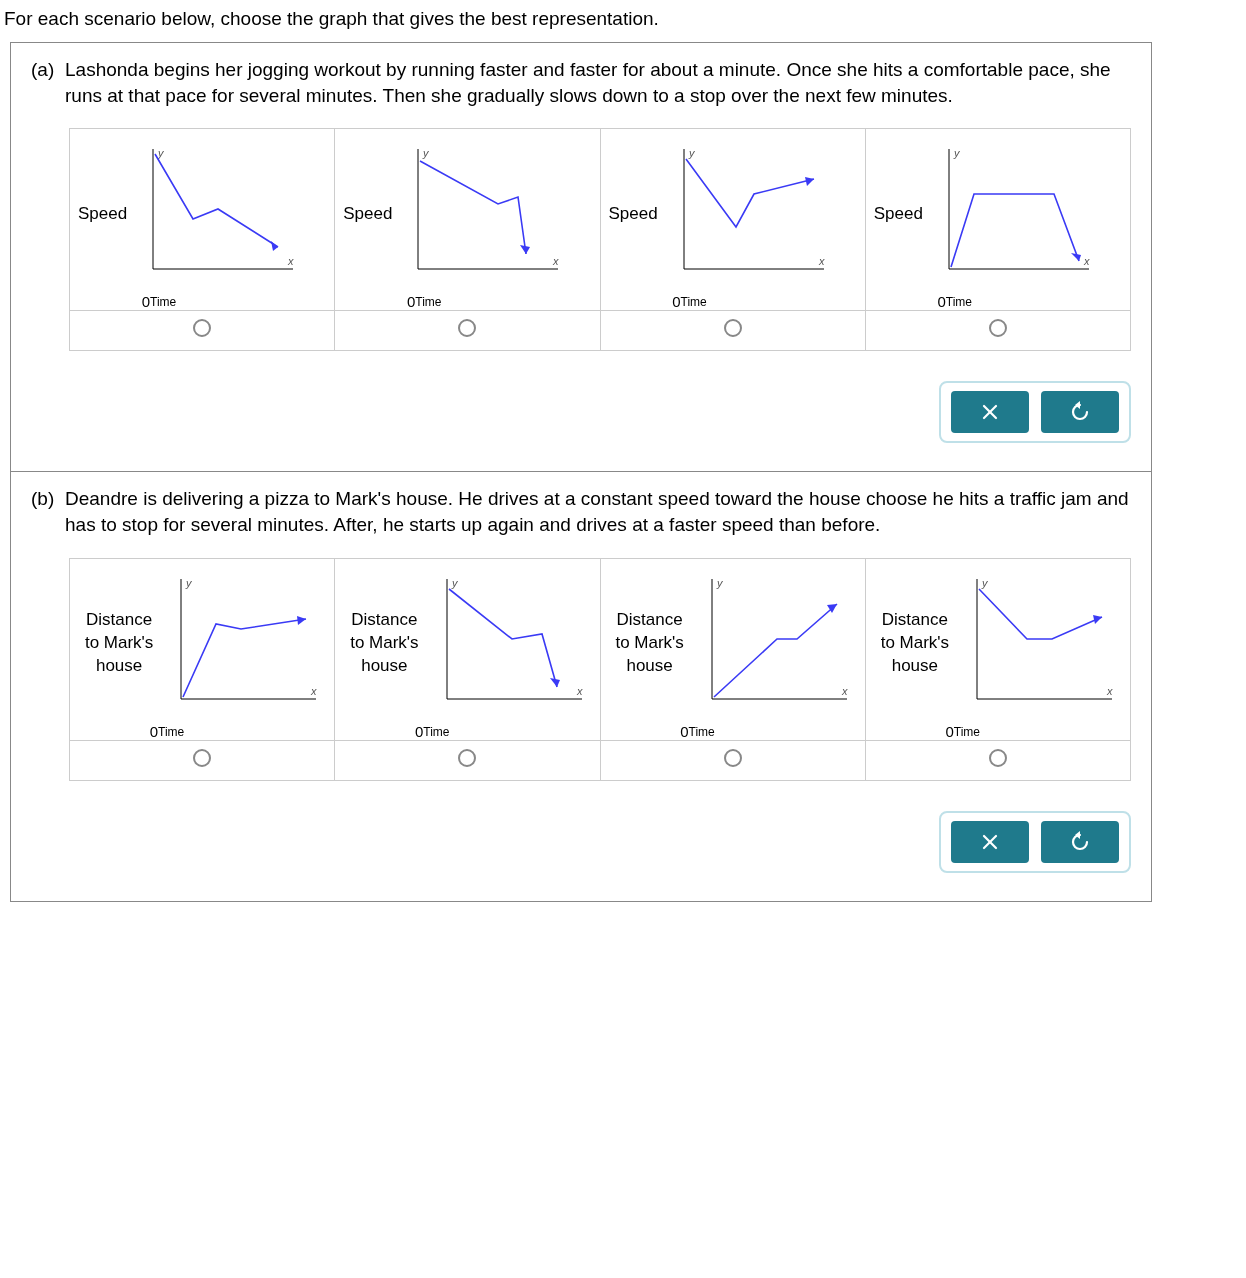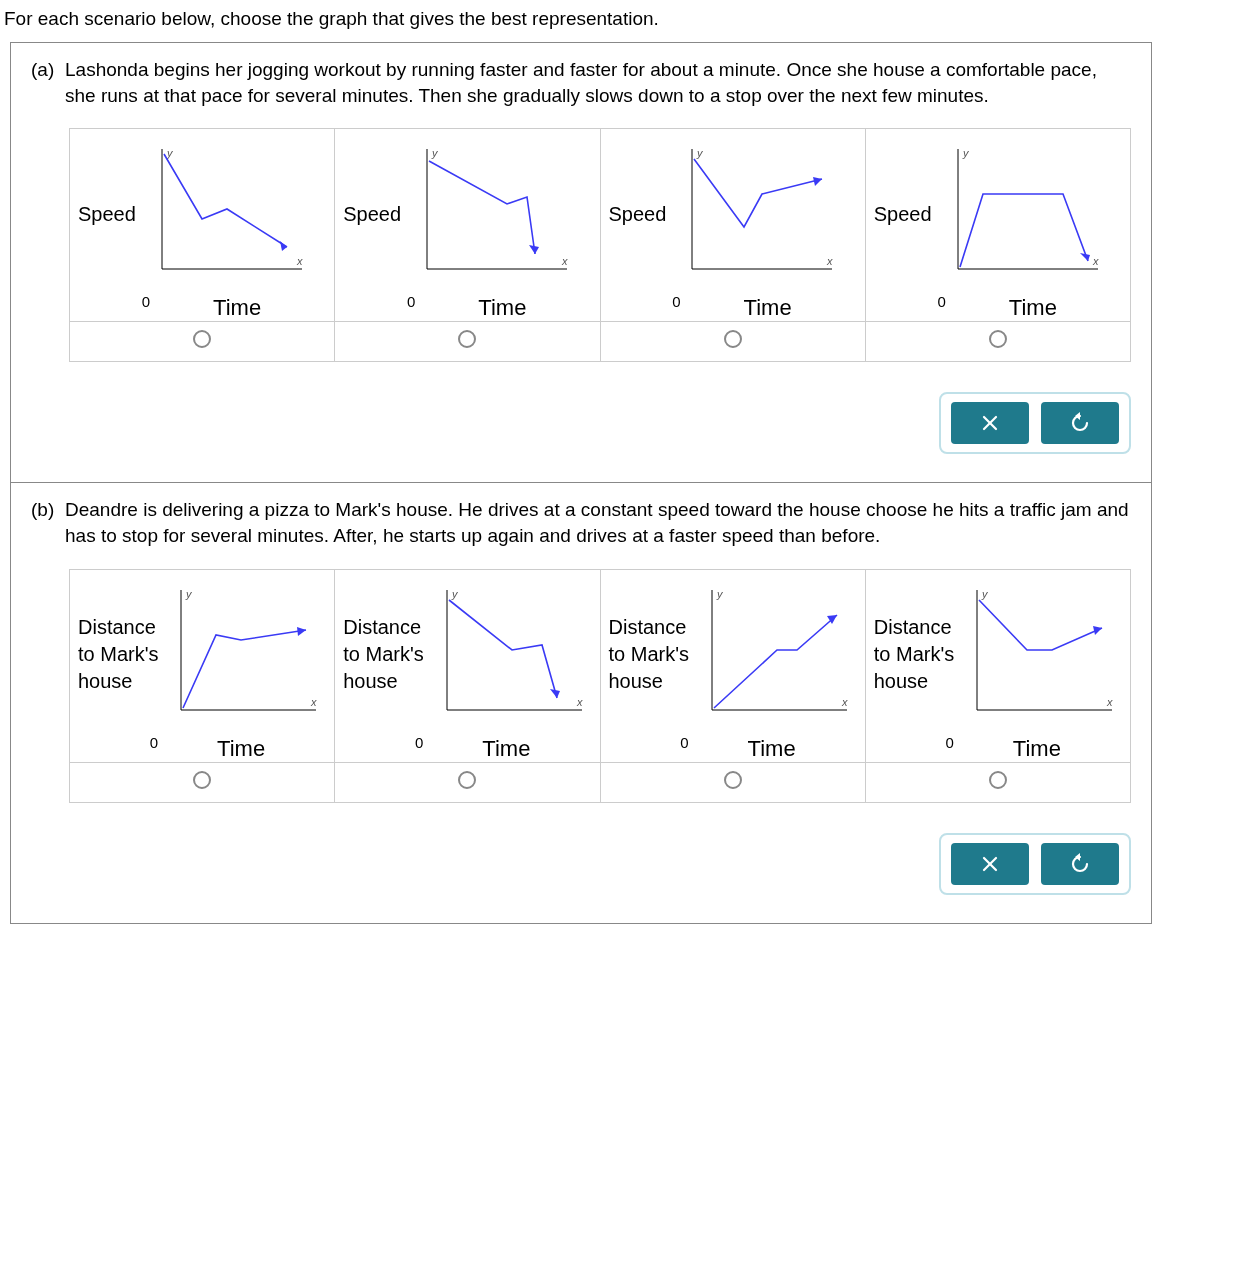--- a/index.html
+++ b/index.html
@@ -48,43 +48,42 @@
     display: flex;
     flex-direction: column;
   }
   .graph-cell:last-child { border-right: none; }
   .plot-wrap {
     display: flex;
     align-items: center;
     padding: 10px 8px 6px 8px;
   }
   .ylabel {
-    font-size: 20px;
-    text-align: left;
+    font-size: 17px;
+    text-align: center;
     padding-right: 6px;
     line-height: 1.35;
   }
   .plot {
     flex: 0 0 auto;
   }
   .origin-row {
     display: flex;
     align-items: flex-start;
   }
   .origin {
     font-size: 15px;
     padding-left: 2px;
     width: 18px;
     text-align: right;
     margin-top: -2px;
   }
   .xlabel {
     flex: 1;
-    text-align: center;
-    font-size: 22px;
+    font-size: 12px;
     padding-right: 10px;
   }
   .radio-row {
     border-top: 1px solid #ccc;
     text-align: center;
     padding: 8px 0;
   }
   .radio {
     width: 18px;
     height: 18px;
@@ -122,21 +121,21 @@
 </head>
 <body>
 
 <div class="page">
   <div class="instruction">For each scenario below, choose the graph that gives the best representation.</div>
   <div class="outer-box">
 
     <div class="scenario">
       <div class="prompt">
         <div class="marker">(a)</div>
-        <div>Lashonda begins her jogging workout by running faster and faster for about a minute. Once she house a comfortable pace, she runs at that pace for several minutes. Then she gradually slows down to a stop over the next few minutes.</div>
+        <div>Lashonda begins her jogging workout by running faster and faster for about a minute. Once she hits a comfortable pace, she runs at that pace for several minutes. Then she gradually slows down to a stop over the next few minutes.</div>
       </div>
       <div class="graph-row">
 
         <div class="graph-cell">
           <div class="plot-wrap">
             <div class="ylabel">Speed</div>
             <svg class="plot" width="170" height="150" viewBox="0 0 170 150">
               <line x1="20" y1="10" x2="20" y2="130" stroke="#000" stroke-width="1"></line>
               <line x1="20" y1="130" x2="160" y2="130" stroke="#000" stroke-width="1"></line>
               <text x="25" y="18" class="axis-lbl">y</text>

